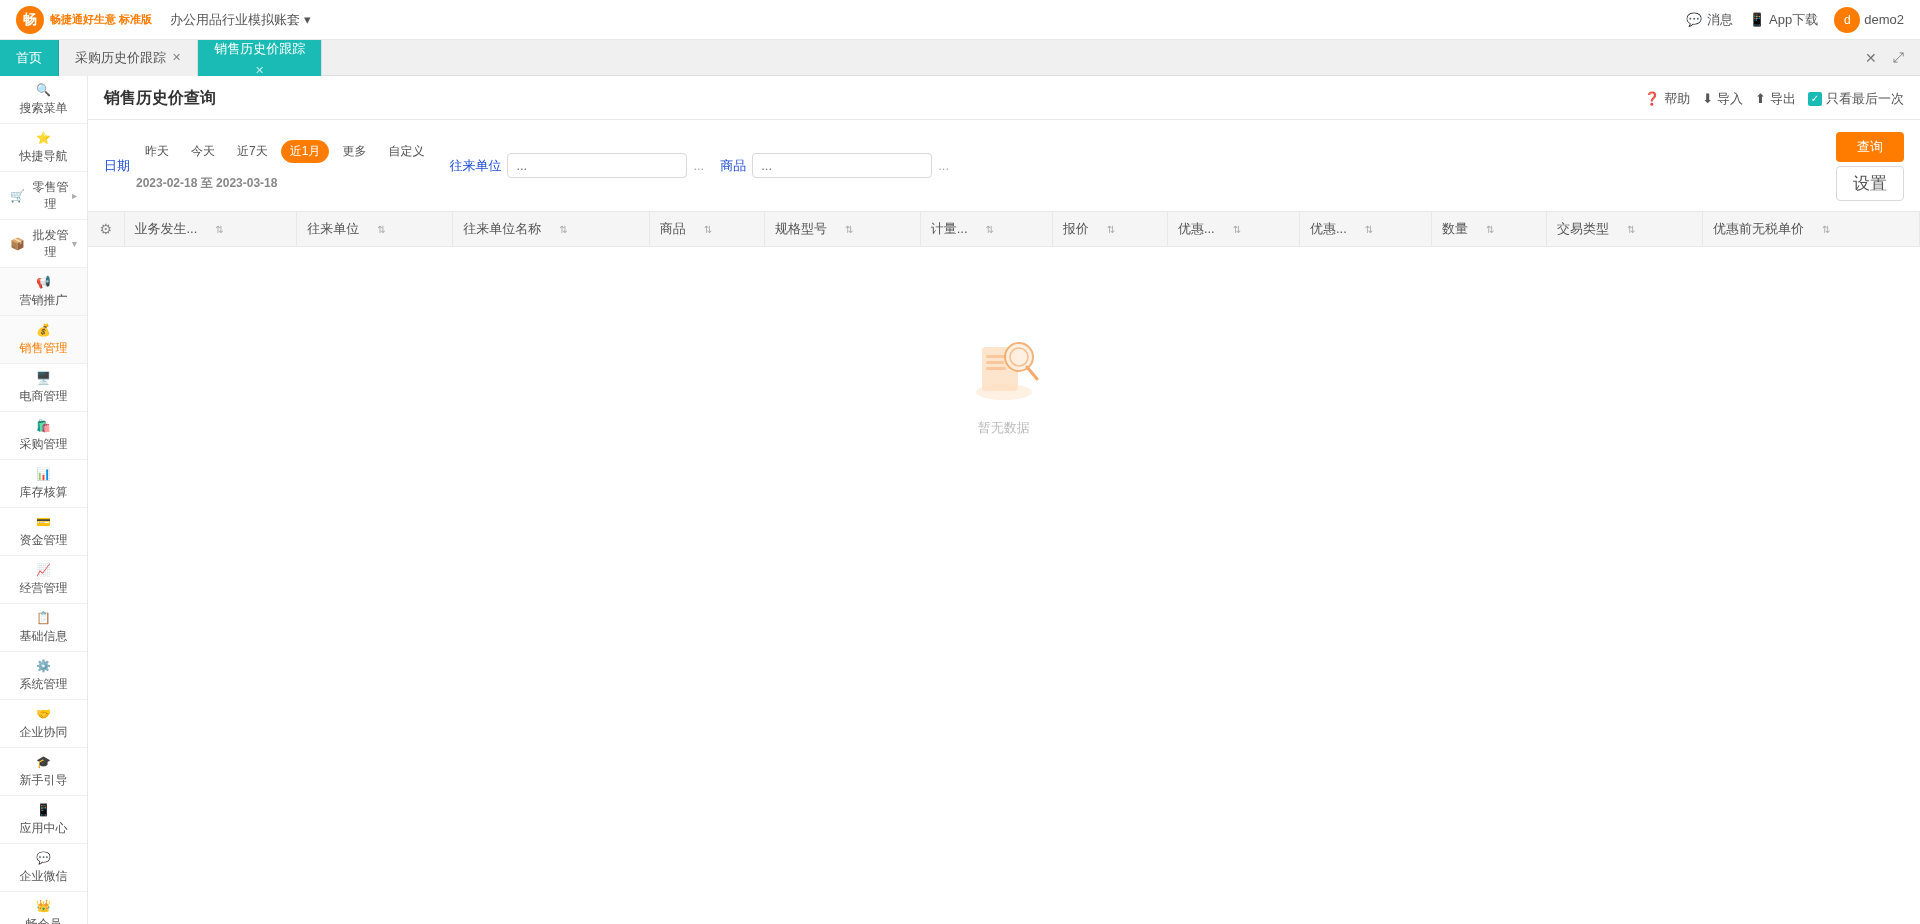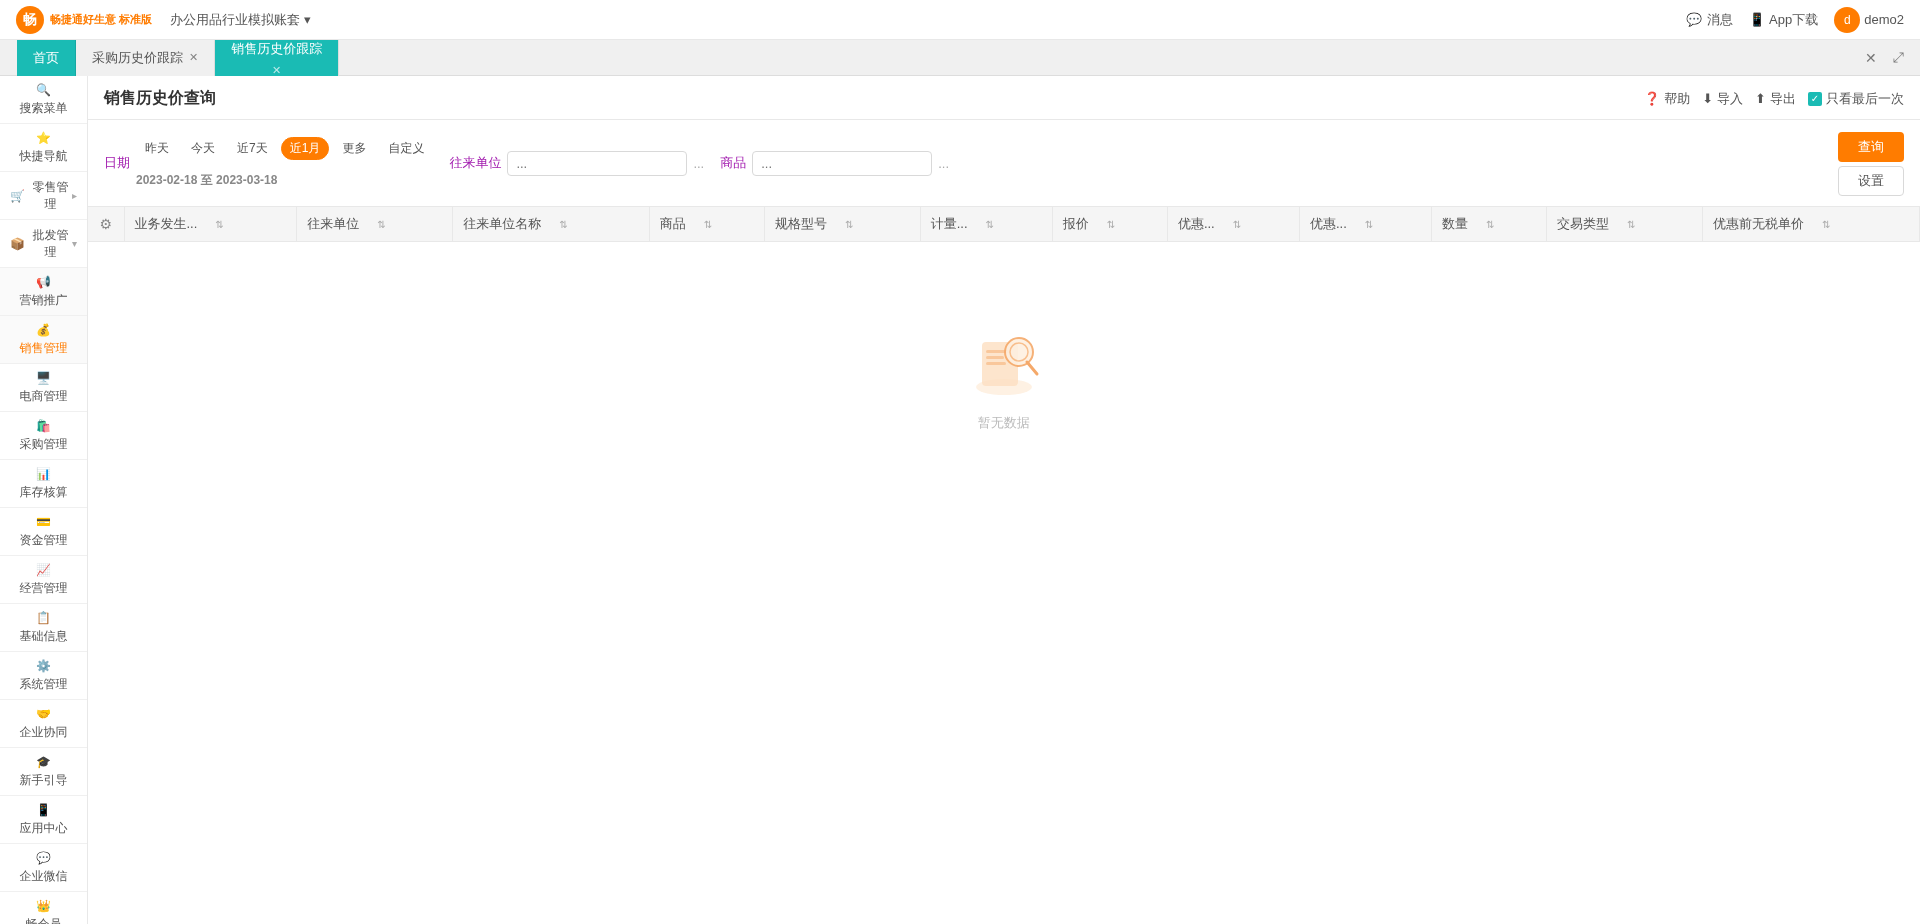--- a/index.html
+++ b/index.html
@@ -80,21 +80,21 @@
     }
 
     
     .tab-bar {
       background: #f0f0f0;
       height: 36px;
       display: flex;
       align-items: center;
       border-bottom: 1px solid #ddd;
       flex-shrink: 0;
-      padding-left: 17px;
+      padding-left: 0;
     }
     .tab {
       height: 36px;
       padding: 0 16px;
       display: flex;
       align-items: center;
       gap: 6px;
       cursor: pointer;
       font-size: 13px;
       color: #555;
@@ -255,21 +255,21 @@
       gap: 16px;
       flex-wrap: wrap;
       background: #fff;
     }
     .filter-group {
       display: flex;
       align-items: center;
       gap: 6px;
     }
     .filter-label {
-      color: #a21caf;
+      color: #1d4ed8;
       font-size: 13px;
       white-space: nowrap;
     }
     .date-chips {
       display: flex;
       align-items: flex-start;
       gap: 4px;
     }
     .date-chip {
       padding: 2px 8px;
@@ -320,21 +320,21 @@
       font-size: 13px;
       cursor: pointer;
       white-space: nowrap;
     }
     .btn-settings {
       background: white;
       color: #555;
       border: 1px solid #d9d9d9;
       border-radius: 4px;
       padding: 5px 16px;
-      font-size: 13px;
+      font-size: 17px;
       cursor: pointer;
       white-space: nowrap;
     }
     .filter-right-btns {
       display: flex;
       flex-direction: column;
       gap: 4px;
       align-self: flex-start;
       margin-top: 2px;
     }

